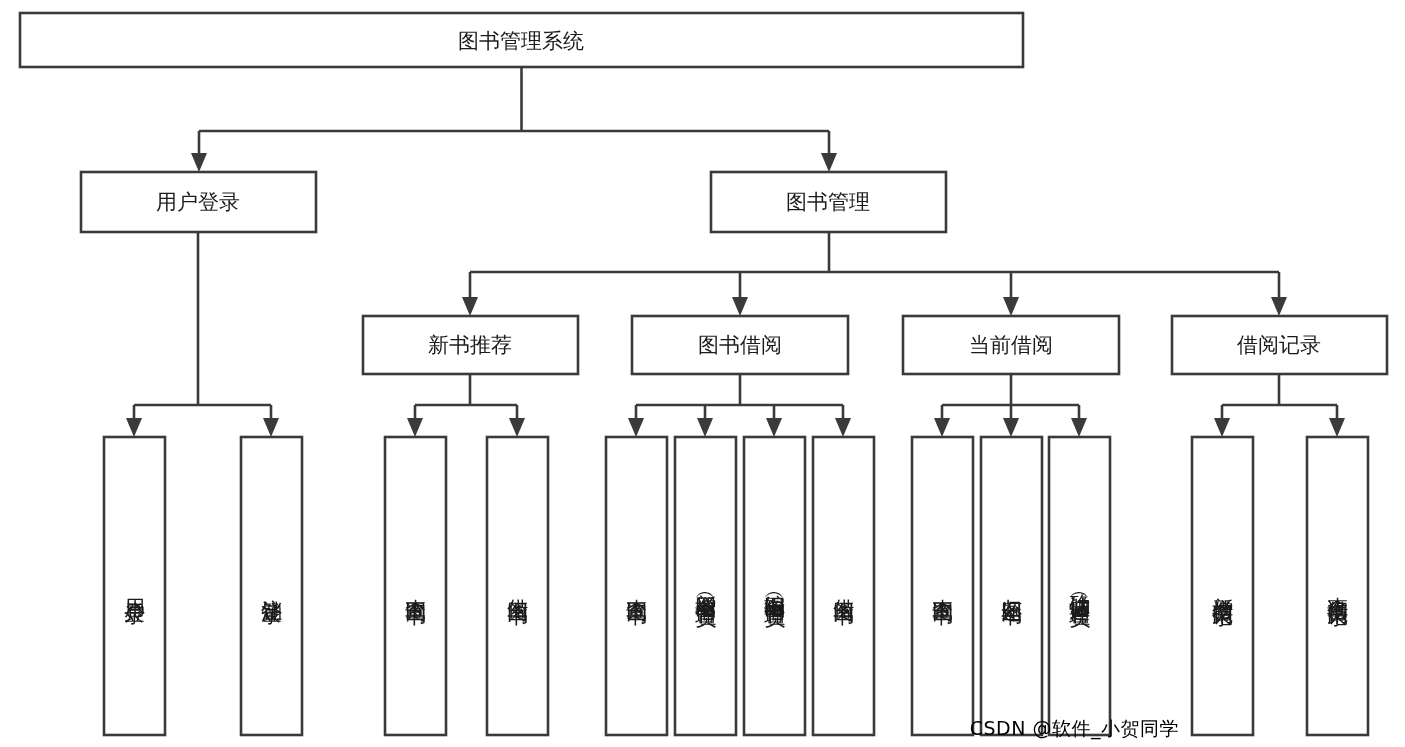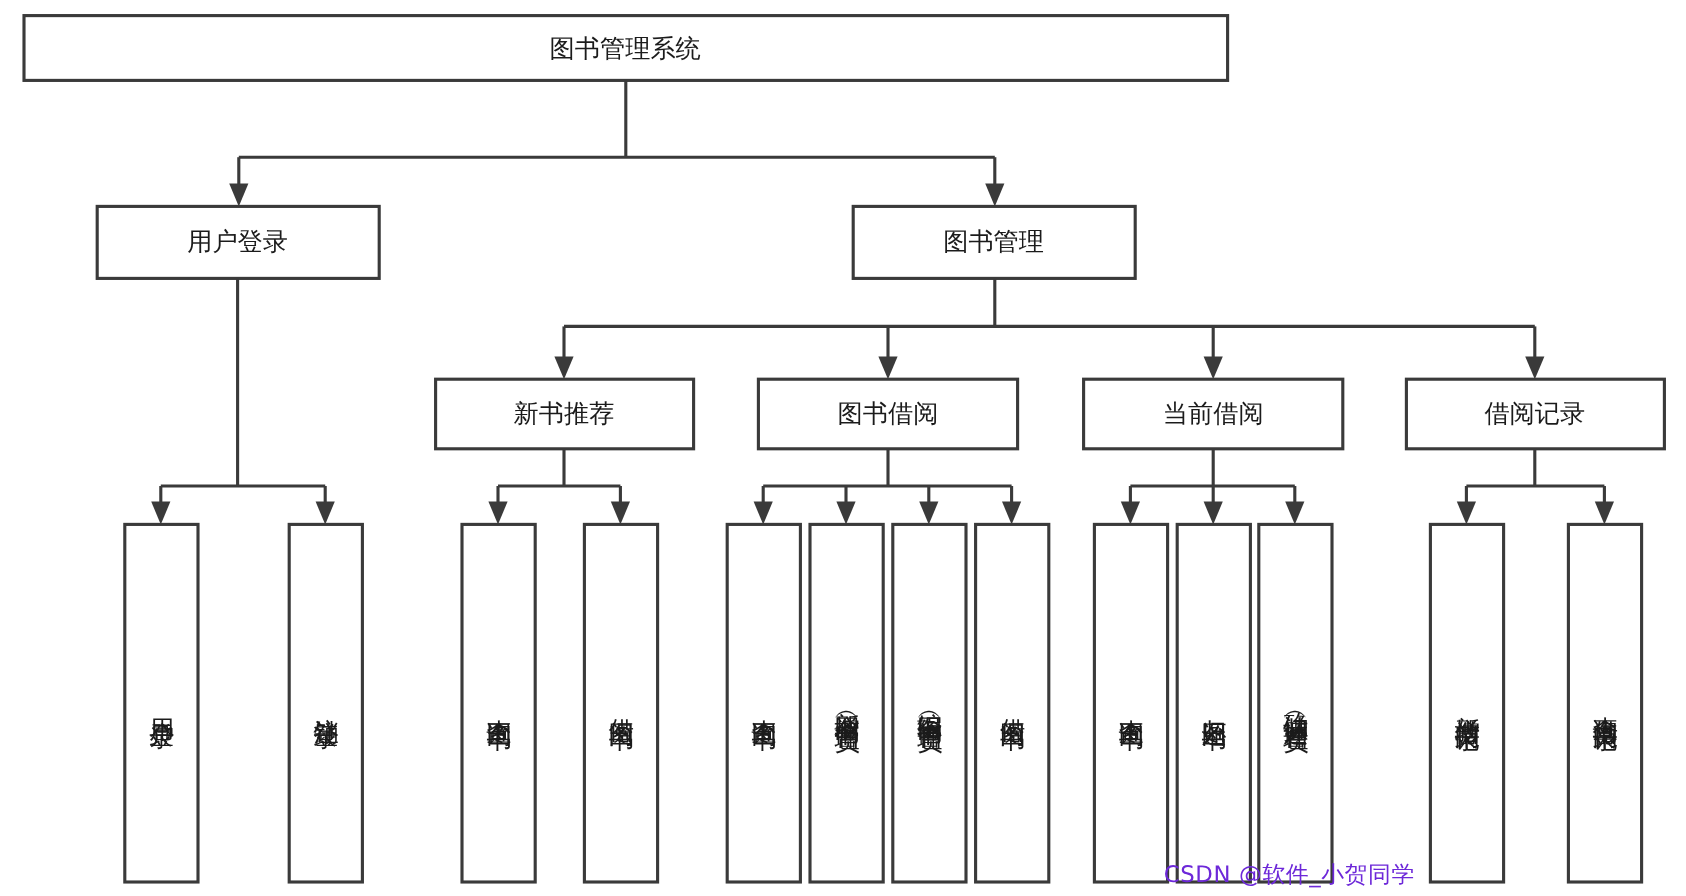--- a/index.html
+++ b/index.html
@@ -68,21 +68,21 @@
     white-space: nowrap;
     pointer-events: none;
     user-select: none;
   }
   .watermark {
     position: absolute;
     right: 8px;
     bottom: 5px;
     font-family: "DejaVu Sans", "Liberation Sans", sans-serif;
     font-size: 19px;
-    color: #6d28d9;
+    color: #000000;
     letter-spacing: 0.5px;
     white-space: nowrap;
   }
 </style>
 </head>
 <body>
 
 <div id="diagram-root">
 
   <svg class="flow" viewBox="0 0 1405 747">

